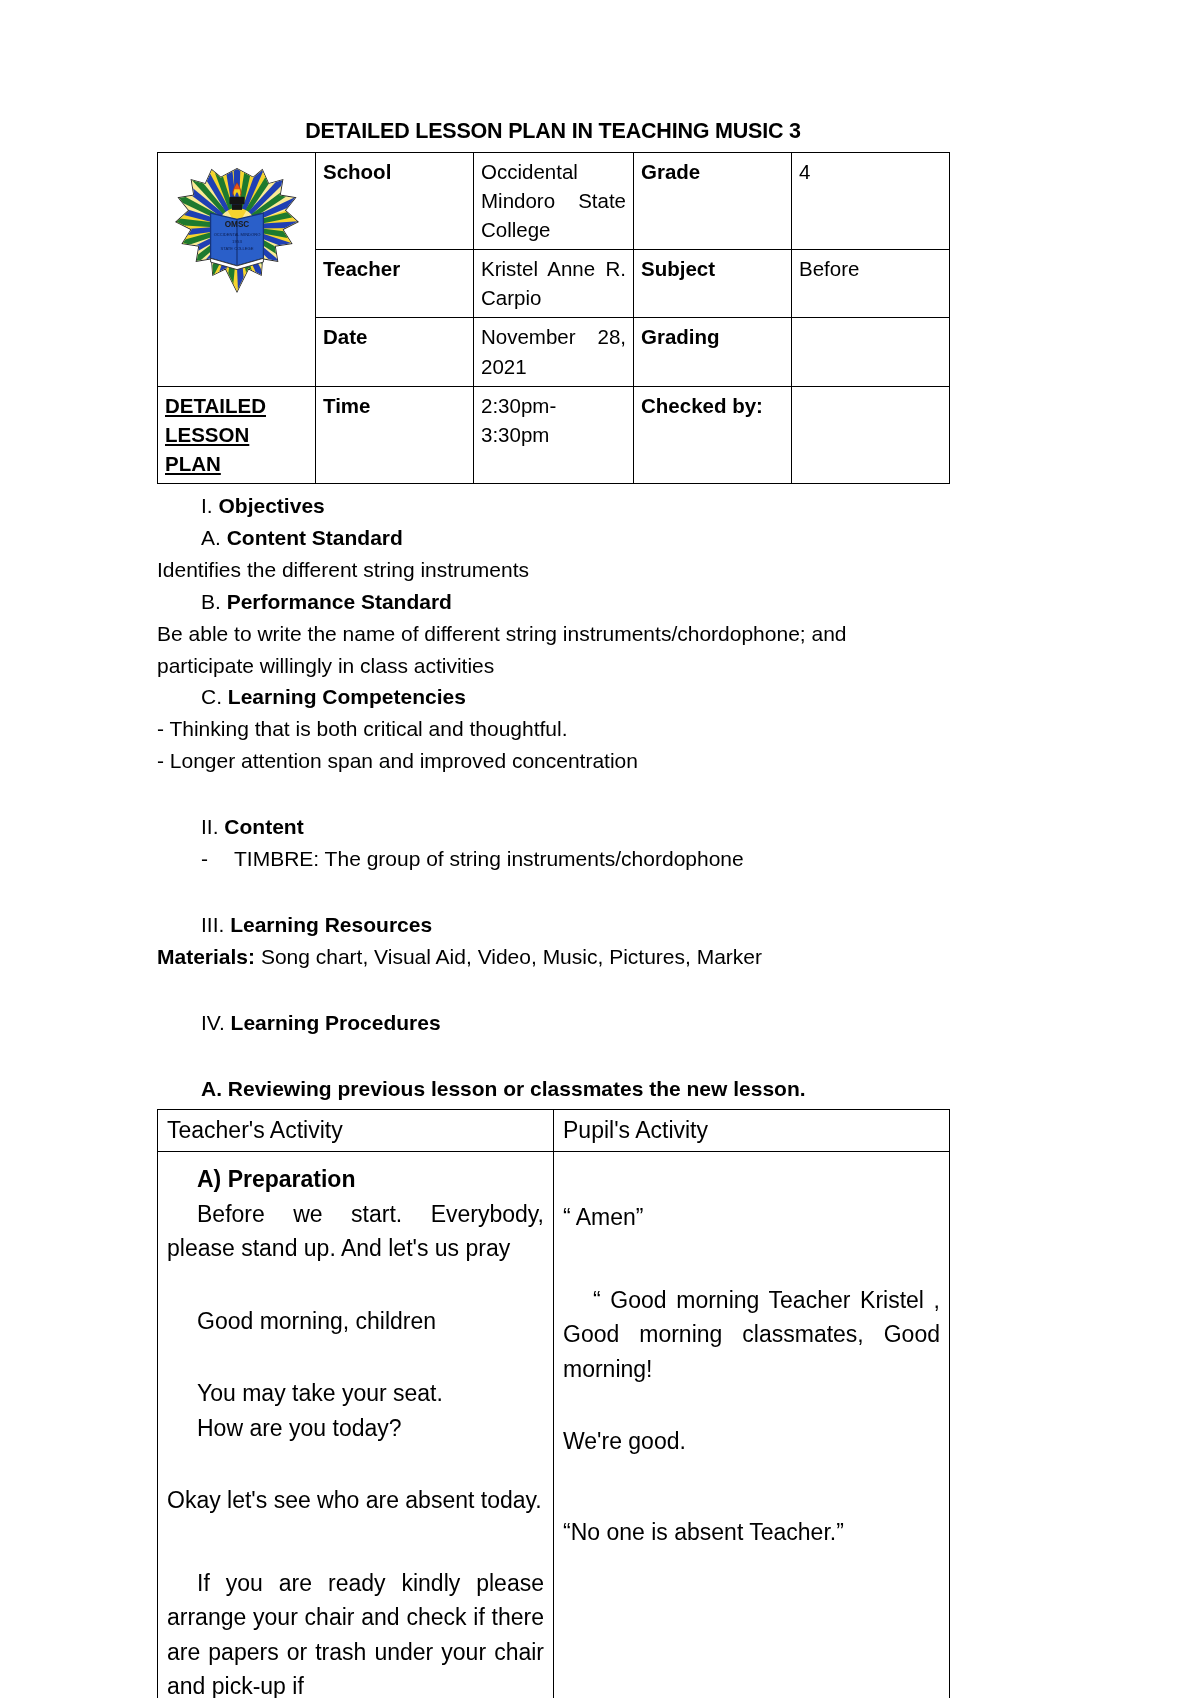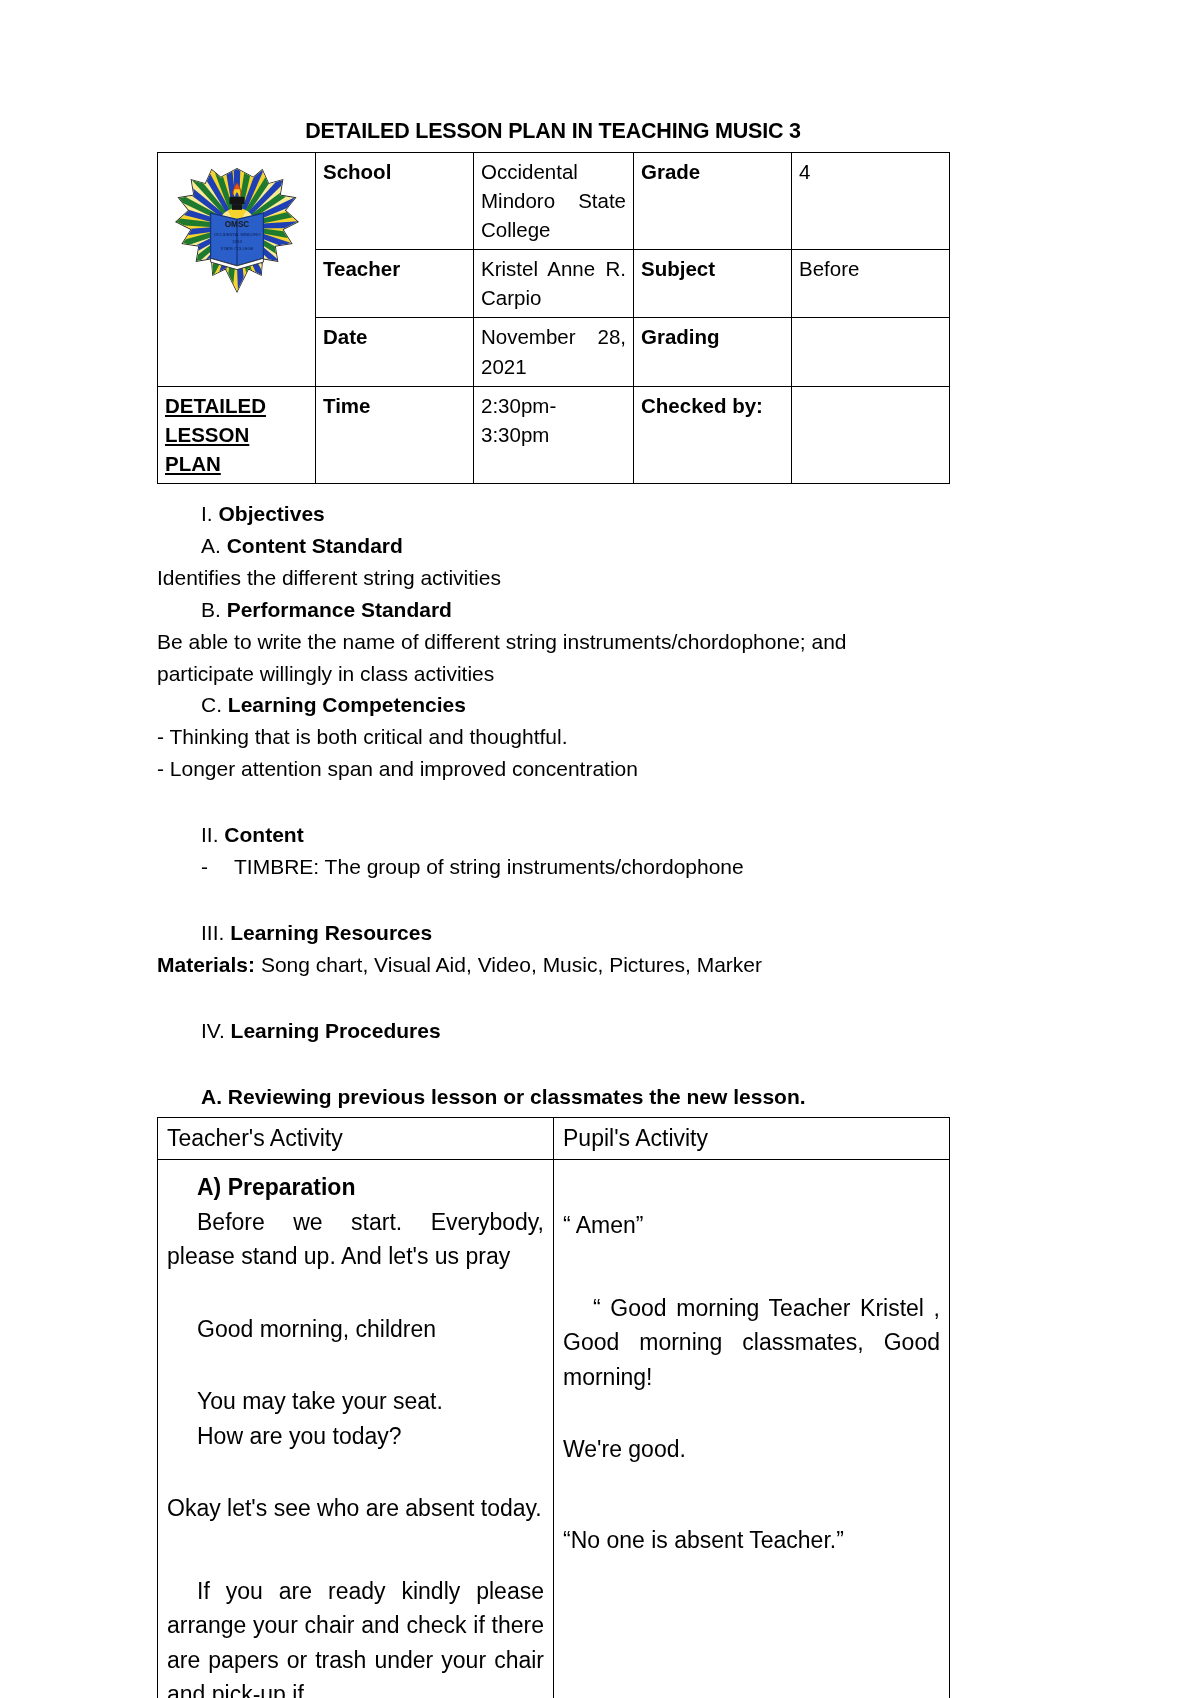--- a/index.html
+++ b/index.html
@@ -68,21 +68,21 @@
 
   
   .logo-wrap {
     width: 126px;
     height: 132px;
     margin: 7px auto 6px auto;
     position: relative;
   }
 
   
-  .body-block { margin-top: 14px; font-size: 21px; line-height: 1.52; }
+  .body-block { margin-top: 6px; font-size: 21px; line-height: 1.52; }
   p.line { margin: 0; padding: 0; white-space: pre-wrap; }
   p.indent  { padding-left: 44px; }
   .b { font-weight: 700; }
   .n { font-weight: 400; }
   .gap-lg { height: 34px; }
   .dash-item {
     padding-left: 44px;
     display: flex;
     gap: 26px;
   }
@@ -260,21 +260,21 @@
         </tr>
       </tbody>
     </table>
 
     <div class="body-block">
 
       <p class="line indent"><span class="n">I.</span> <span class="b">Objectives</span></p>
 
       <p class="line indent"><span class="n">A.</span> <span class="b">Content Standard</span></p>
 
-      <p class="line">Identifies the different string activities</p>
+      <p class="line">Identifies the different string instruments</p>
 
       <p class="line indent"><span class="n">B.</span> <span class="b">Performance Standard</span></p>
 
       <p class="line">Be able to write the name of different string instruments/chordophone; and</p>
       <p class="line">participate willingly in class activities</p>
 
       <p class="line indent"><span class="n">C.</span> <span class="b">Learning Competencies</span></p>
 
       <p class="line">- Thinking that is both critical and thoughtful.</p>
       <p class="line">- Longer attention span and improved concentration</p>

